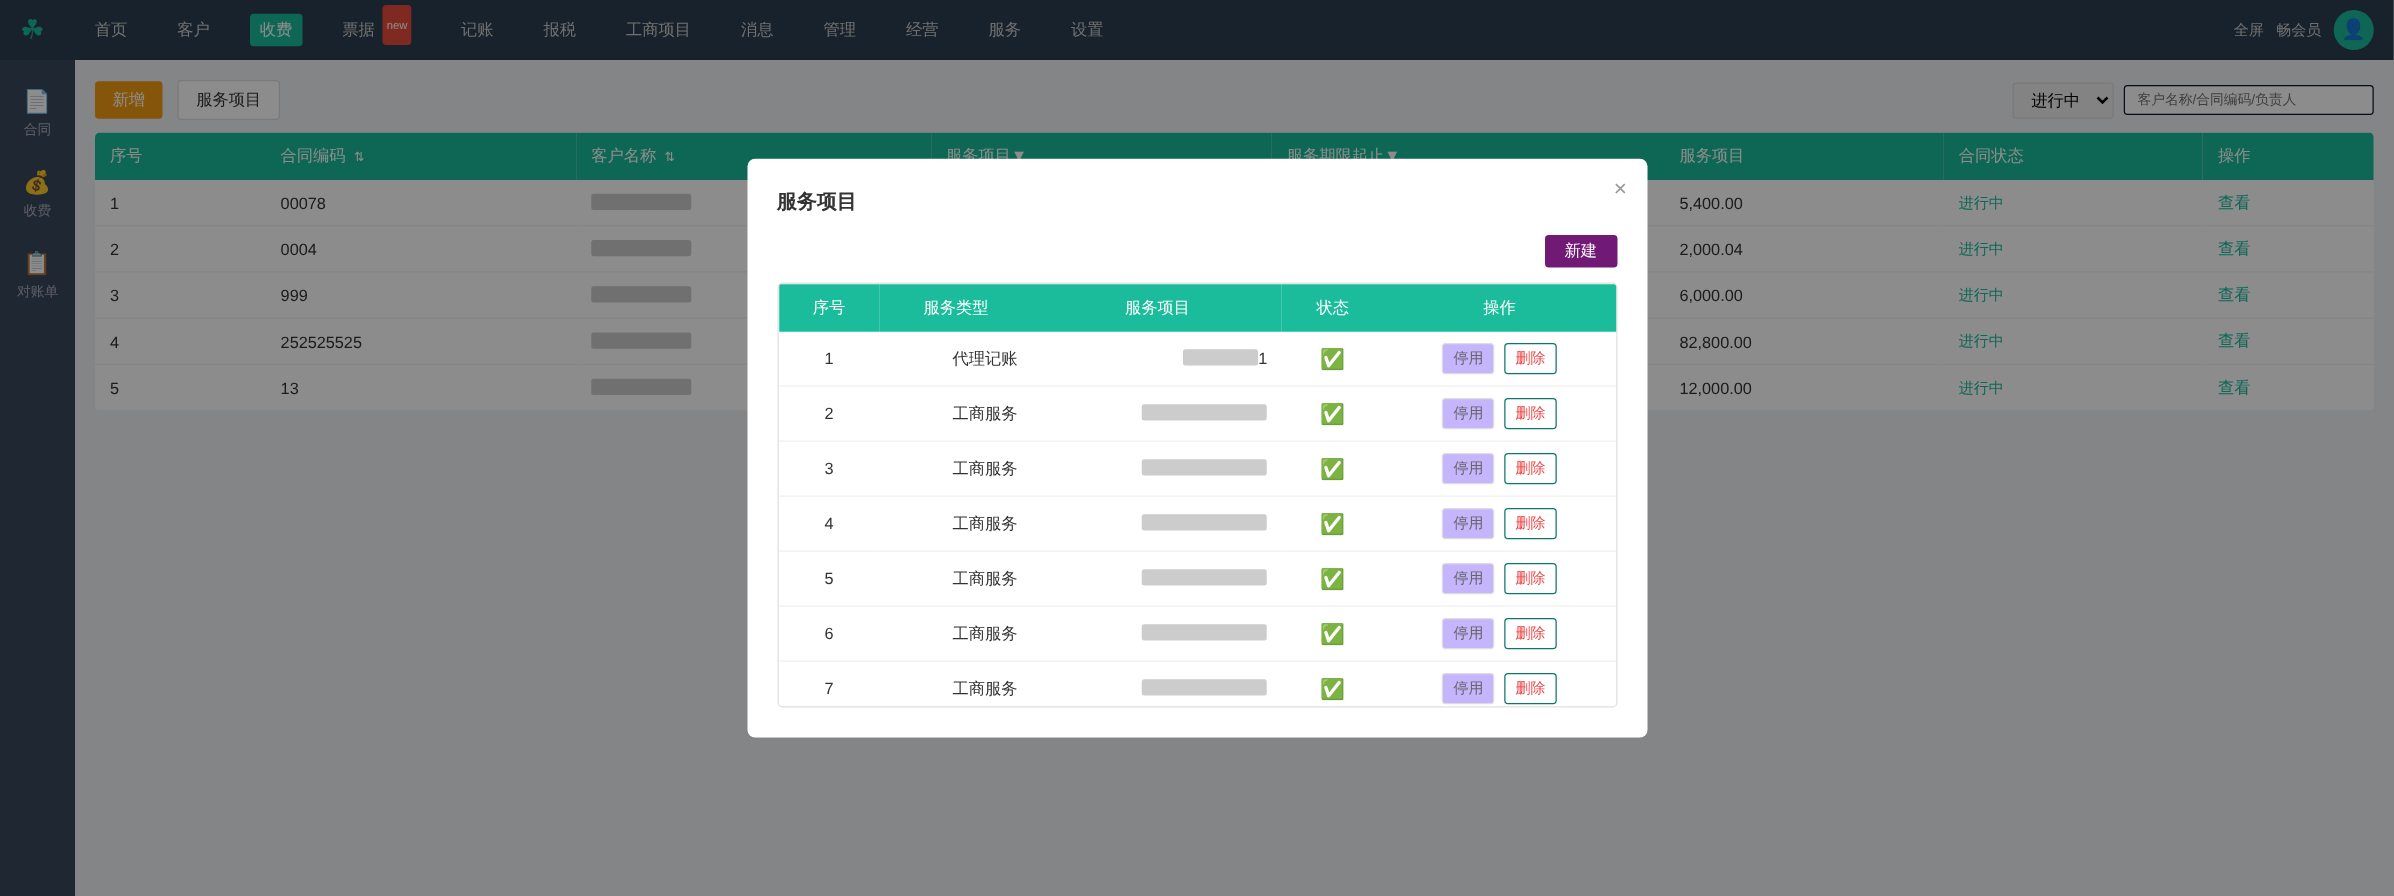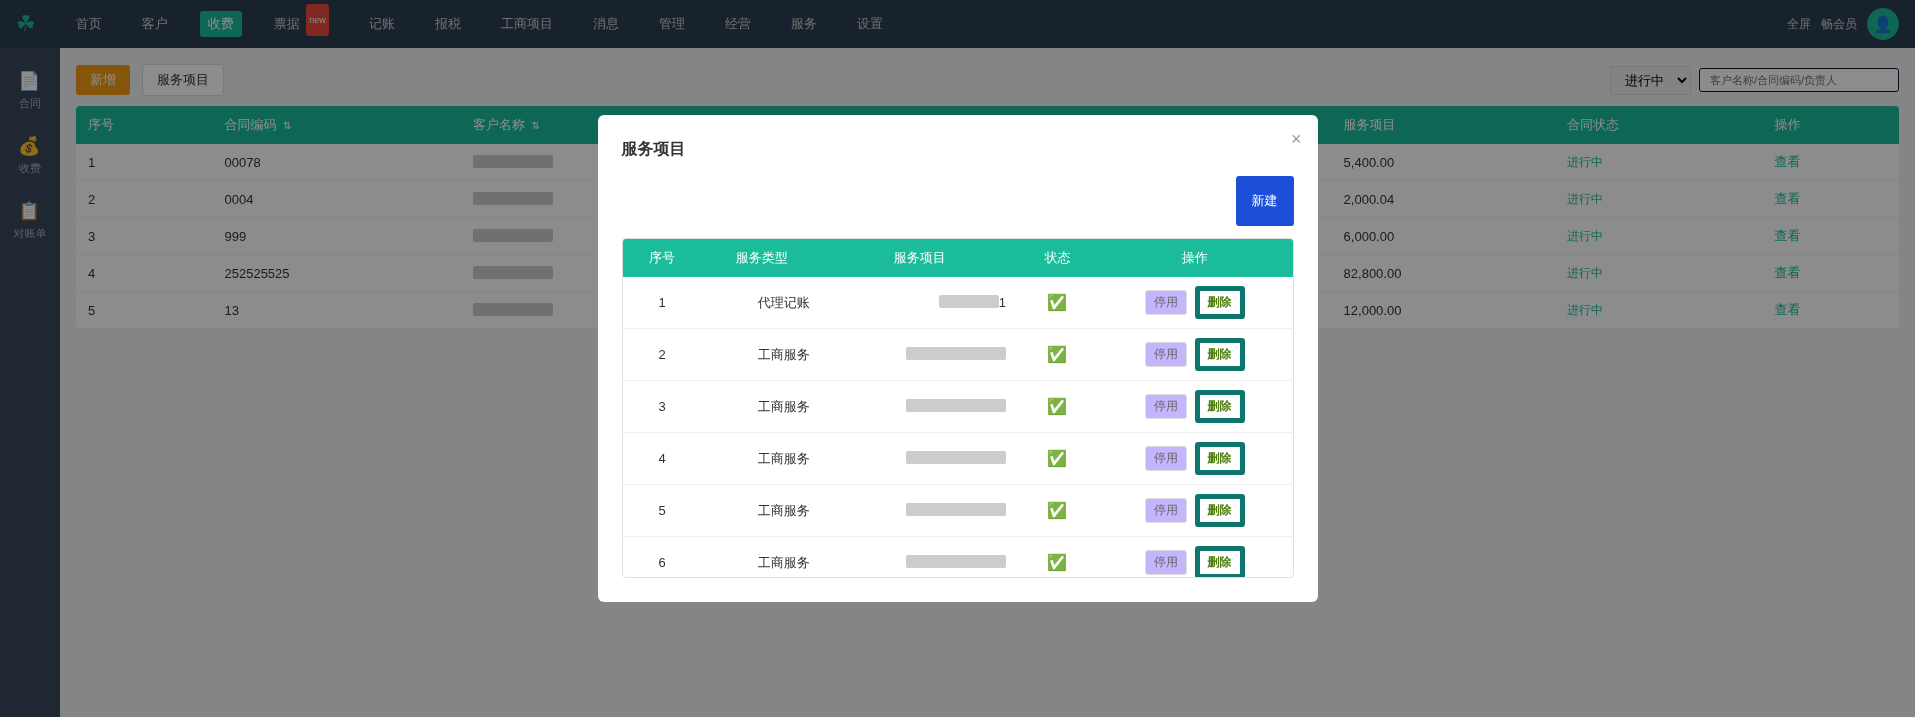--- a/index.html
+++ b/index.html
@@ -64,33 +64,33 @@
     
     .modal {
       background: #fff; border-radius: 6px; width: 720px; max-height: 80vh;
       display: flex; flex-direction: column; position: relative; padding: 24px;
     }
     .modal-title { font-size: 16px; font-weight: bold; color: #333; margin-bottom: 16px; }
     .modal-close {
       position: absolute; top: 14px; right: 16px; font-size: 18px; cursor: pointer; color: #999;
     }
     .modal-toolbar { display: flex; justify-content: flex-end; margin-bottom: 12px; }
-    .btn-modal-new { background: #1d4ed8; color: #fff; border: none; padding: 16px 16px; border-radius: 3px; cursor: pointer; font-size: 13px; }
+    .btn-modal-new { background: #701a75; color: #fff; border: none; padding: 4px 16px; border-radius: 3px; cursor: pointer; font-size: 13px; }
 
     
     .modal-table-wrap { overflow-y: auto; max-height: 340px; border: 1px solid #e0e0e0; border-radius: 4px; }
     .modal-table { width: 100%; border-collapse: collapse; }
     .modal-table thead tr { background: #1abc9c; color: #fff; }
     .modal-table thead th { padding: 10px 12px; text-align: center; font-weight: normal; font-size: 13px; }
     .modal-table tbody tr { border-bottom: 1px solid #f0f0f0; }
     .modal-table tbody td { padding: 9px 12px; font-size: 13px; text-align: center; }
     .modal-table tbody td.left { text-align: right; }
     .check-icon { color: #1abc9c; font-size: 16px; }
     .btn-stop { background: #c4b5fd; color: #666; border: 1px solid #ddd; padding: 3px 8px; border-radius: 3px; cursor: pointer; font-size: 12px; margin-right: 4px; }
-    .btn-delete { background: #fff; color: #4d7c0f; border: 5px solid #0f766e; padding: 3px 8px; border-radius: 3px; cursor: pointer; font-size: 12px; font-weight: bold; }
+    .btn-delete { background: #fff; color: #ef4444; border: 1px solid #0f766e; padding: 3px 8px; border-radius: 3px; cursor: pointer; font-size: 12px; }
     .sort-icon { font-size: 10px; margin-left: 3px; }
   </style>
 </head>
 <body>
 
 <div class="top-nav">
   <span class="logo">☘</span>
   <span class="nav-item">首页</span>
   <span class="nav-item">客户</span>
   <span class="nav-item active">收费</span>

